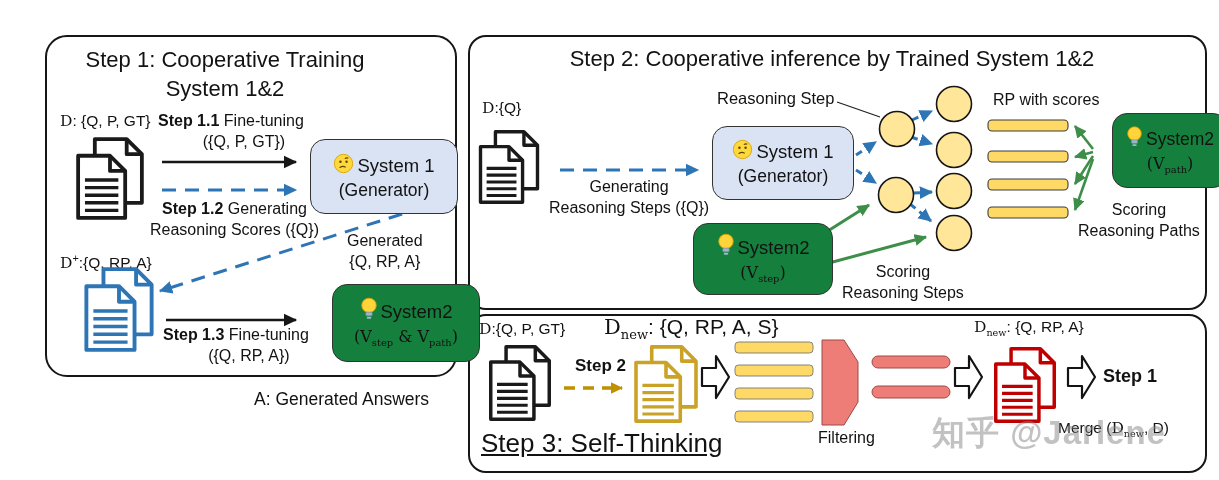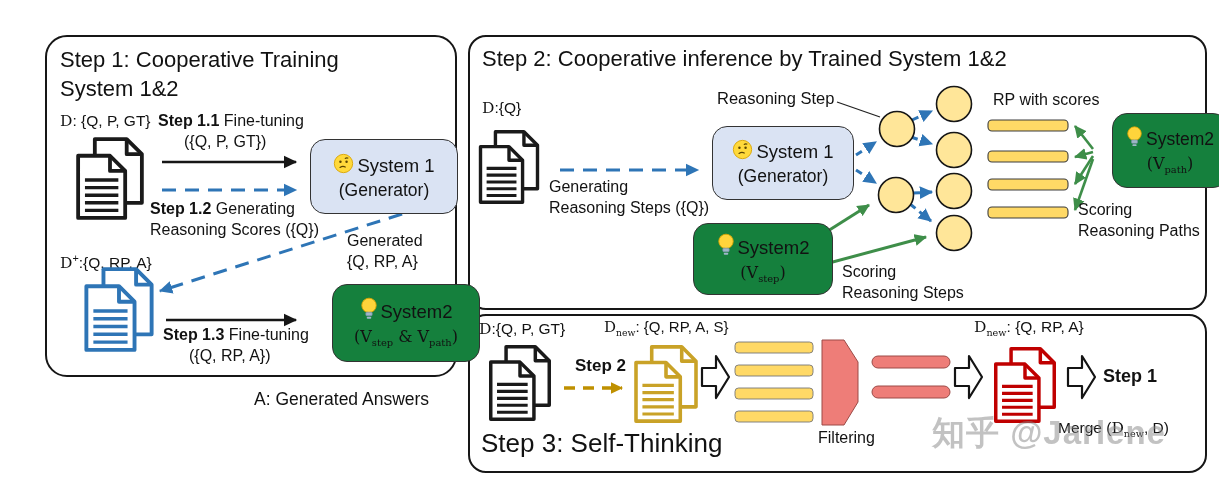--- a/index.html
+++ b/index.html
@@ -1,22 +1,22 @@
 <!DOCTYPE html>
 <html><head>
 <meta charset="utf-8">
 <style>
   html,body{margin:0;padding:0;background:#fff;}
   .stage{position:relative;width:1219px;height:480px;background:#ffffff;
-         font-family:"Liberation Sans",sans-serif;color:#121212;overflow:hidden;}
+         font-family:"Liberation Sans",sans-serif;color:#121212;overflow:hidden;text-align:center;}
   .panel{position:absolute;border:2.5px solid #161616;border-radius:22px;}
   .lbl{position:absolute;white-space:nowrap;font-size:16px;line-height:21px;}
   .b{font-weight:bold;}
   .title{font-size:22px;line-height:29px;white-space:normal;}
-  .t3{font-size:26px;}
+  .t3{font-size:26px;text-decoration:underline;}
   .mathd{font-family:"DejaVu Serif",serif;}
   .sysbox{position:absolute;border:1.7px solid #333;border-radius:15px;
           display:flex;flex-direction:column;align-items:center;justify-content:center;gap:1px;}
   .bluebox{background:#dae3f3;}
   .greenbox{background:#15803d;margin-left:22px;}
   .sysname{display:flex;align-items:center;gap:3px;font-size:18.5px;}
   .sysrole{font-size:17.5px;}
   .vline{font-family:"DejaVu Serif",serif;font-size:16px;}
   sub{font-size:0.62em;}
   sup{font-size:0.7em;}
@@ -275,21 +275,21 @@
 
   <div class="lbl" style="left:1078px;top:199px;">
     <div>Scoring</div>
     <div>Reasoning Paths</div>
   </div>
 
   <div class="lbl" style="left:479px;top:318px;font-size:15.5px;">
     <span class="mathd">D</span><span>:{Q, P, GT}</span>
   </div>
 
-  <div class="lbl" style="left:604px;top:316px;font-size:15px;">
+  <div class="lbl" style="left:604px;top:316px;font-size:21px;">
     <span class="mathd">D</span><sub class="mathd">new</sub><span>: {Q, RP, A, S}</span>
   </div>
 
   <div class="docicon" style="left:485px;top:344px;">
     <svg width="70" height="78" viewBox="0 0 100 112">
       <g fill="#fff" stroke="#1a1a1a" stroke-width="5" stroke-linejoin="round">
         <path d="M30,4 H72 L92,24 V88 H30 Z"></path>
           <path d="M72,4 V24 H92" fill="none"></path>
         <path d="M8,26 H50 L70,46 V108 H8 Z"></path>
           <path d="M50,26 V46 H70" fill="none"></path>

